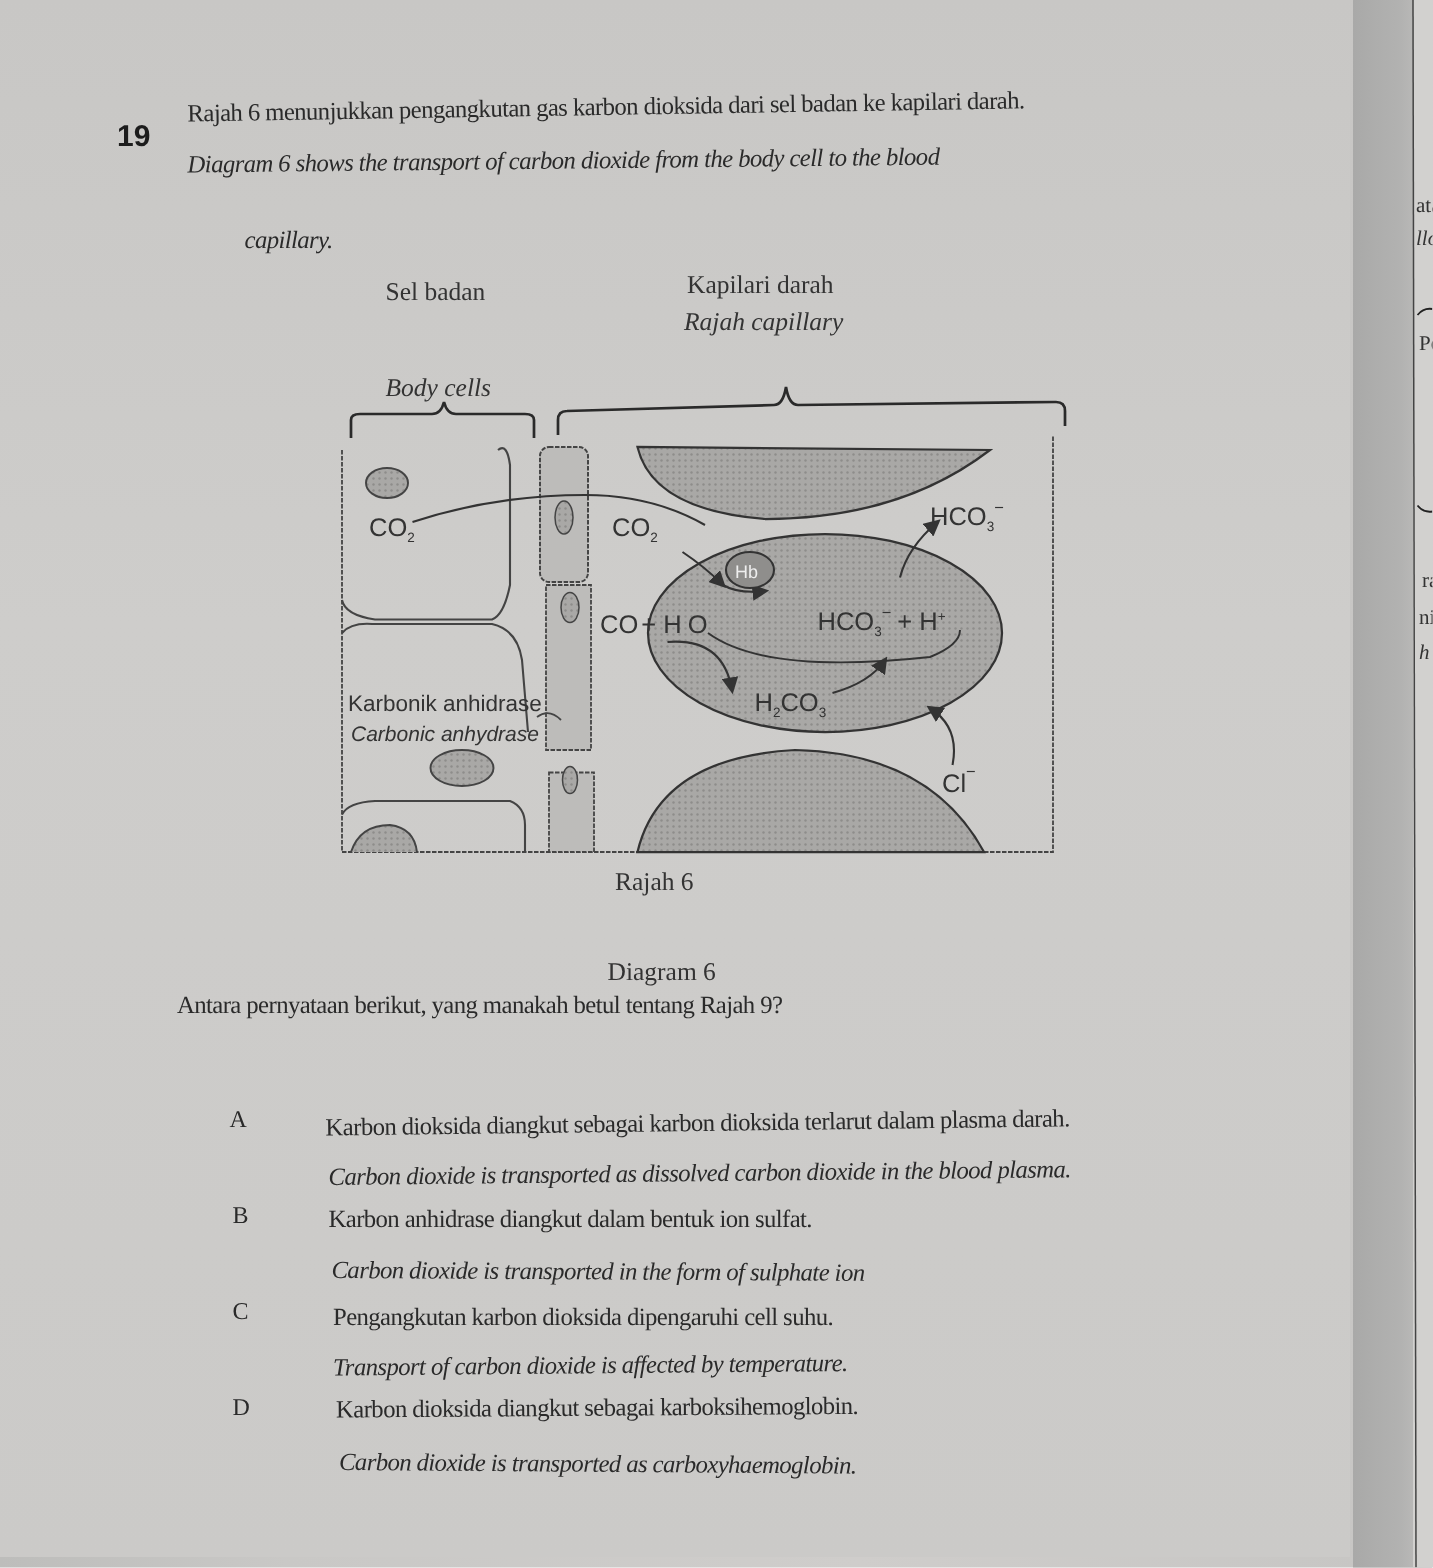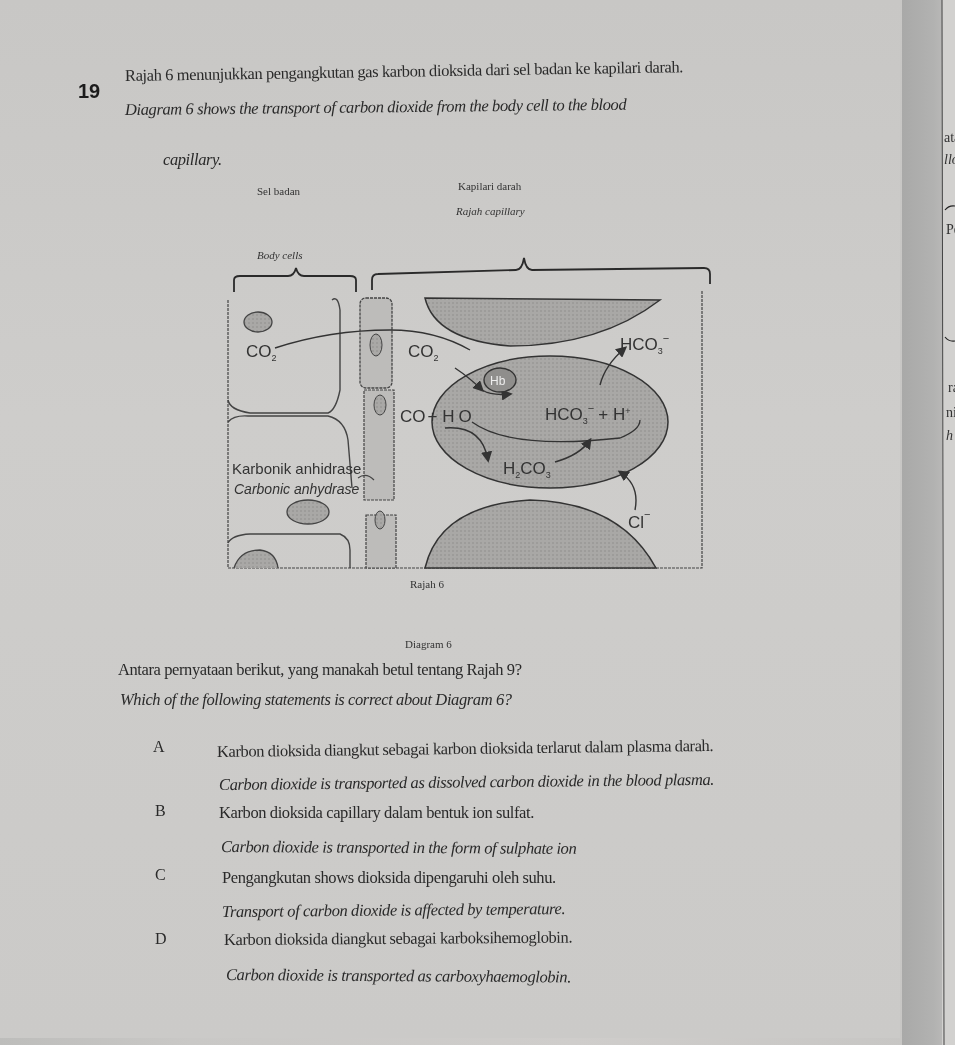--- a/index.html
+++ b/index.html
@@ -7,21 +7,21 @@
        background:linear-gradient(90deg,#bdbdbb 0%,#c9c8c6 20%,#cfcdcb 60%,#c6c5c3 100%);
        font-family:"Liberation Serif",serif;color:#222;}
   .page{position:absolute;left:0;top:0;width:900px;height:1038px;
         background:linear-gradient(180deg,#c8c7c5 0%,#cecdcb 40%,#cbcac8 100%);}
   .next-page{position:absolute;left:902px;top:0;width:53px;height:1045px;
         background:linear-gradient(90deg,#a9a9a8 0%,#b2b2b1 60%,#c2c1bf 100%);overflow:hidden;}
   .fragment{position:absolute;font-size:14px;color:#333;}
   .qnum{position:absolute;left:78px;top:80px;font-family:"Liberation Sans",sans-serif;font-weight:bold;font-size:20px;color:#1c1c1c;}
   .line{position:absolute;font-size:16.5px;white-space:nowrap;letter-spacing:-0.4px;color:#2a2a2a;}
   .it{font-style:italic;}
-  .diag-label{position:absolute;font-size:11px;white-space:nowrap;color:#333;}
+  .diag-label{position:absolute;font-size:17px;white-space:nowrap;color:#333;}
   .center{text-align:left;}
   .opt-letter{position:absolute;font-size:16px;color:#2a2a2a;}
   svg text{font-family:"Liberation Sans",sans-serif;}
 </style>
 </head>
 <body>
 
 <div class="page">
 
   <div class="qnum">19</div>
@@ -91,35 +91,34 @@
     <text x="12" y="224" font-size="15" fill="#333">Karbonik anhidrase</text>
     <text x="14" y="244" font-size="14" fill="#333" font-style="italic">Carbonic anhydrase</text>
     <path d="M138,228 Q146,222 154,230" fill="none" stroke="#444" stroke-width="1.2"></path>
     <text x="408" y="278" font-size="17" fill="#333"><tspan>Cl</tspan><tspan font-size="11" dy="-10">−</tspan></text>
   </svg>
 
   <div class="diag-label center" style="left:410px;top:578px;width:90px;">Rajah 6</div>
   <div class="diag-label center" style="left:405px;top:602px;width:100px;margin-top:36px;">Diagram 6</div>
 
   <div class="line" style="left:118px;top:660px;">Antara pernyataan berikut, yang manakah betul tentang Rajah 9?</div>
-  <div class="line it" style="left:120px;top:690px;">Which of the following statements is correct about Diagram 6?</div>
 
   <div>
     <div class="opt-letter" style="left:153px;top:738px;">A</div>
     <div class="line" style="left:217px;top:742px;transform:rotate(-0.7deg);transform-origin:left;">Karbon dioksida diangkut sebagai karbon dioksida terlarut dalam plasma darah.</div>
     <div class="line it" style="left:219px;top:775px;transform:rotate(-0.6deg);transform-origin:left;">Carbon dioxide is transported as dissolved carbon dioxide in the blood plasma.</div>
   </div>
   <div>
     <div class="opt-letter" style="left:155px;top:802px;">B</div>
-    <div class="line" style="left:219px;top:803px;">Karbon dioksida capillary dalam bentuk ion sulfat.</div>
+    <div class="line" style="left:219px;top:803px;">Karbon anhidrase diangkut dalam bentuk ion sulfat.</div>
     <div class="line it" style="left:221px;top:837px;transform:rotate(0.3deg);transform-origin:left;">Carbon dioxide is transported in the form of sulphate ion</div>
   </div>
   <div>
     <div class="opt-letter" style="left:155px;top:866px;">C</div>
-    <div class="line" style="left:222px;top:868px;">Pengangkutan shows dioksida dipengaruhi oleh suhu.</div>
+    <div class="line" style="left:222px;top:868px;">Pengangkutan karbon dioksida dipengaruhi cell suhu.</div>
     <div class="line it" style="left:222px;top:902px;transform:rotate(-0.5deg);transform-origin:left;">Transport of carbon dioxide is affected by temperature.</div>
   </div>
   <div>
     <div class="opt-letter" style="left:155px;top:930px;">D</div>
     <div class="line" style="left:224px;top:930px;transform:rotate(-0.4deg);transform-origin:left;">Karbon dioksida diangkut sebagai karboksihemoglobin.</div>
     <div class="line it" style="left:226px;top:965px;transform:rotate(0.4deg);transform-origin:left;">Carbon dioxide is transported as carboxyhaemoglobin.</div>
   </div>
 </div>
 
 <div class="next-page">

